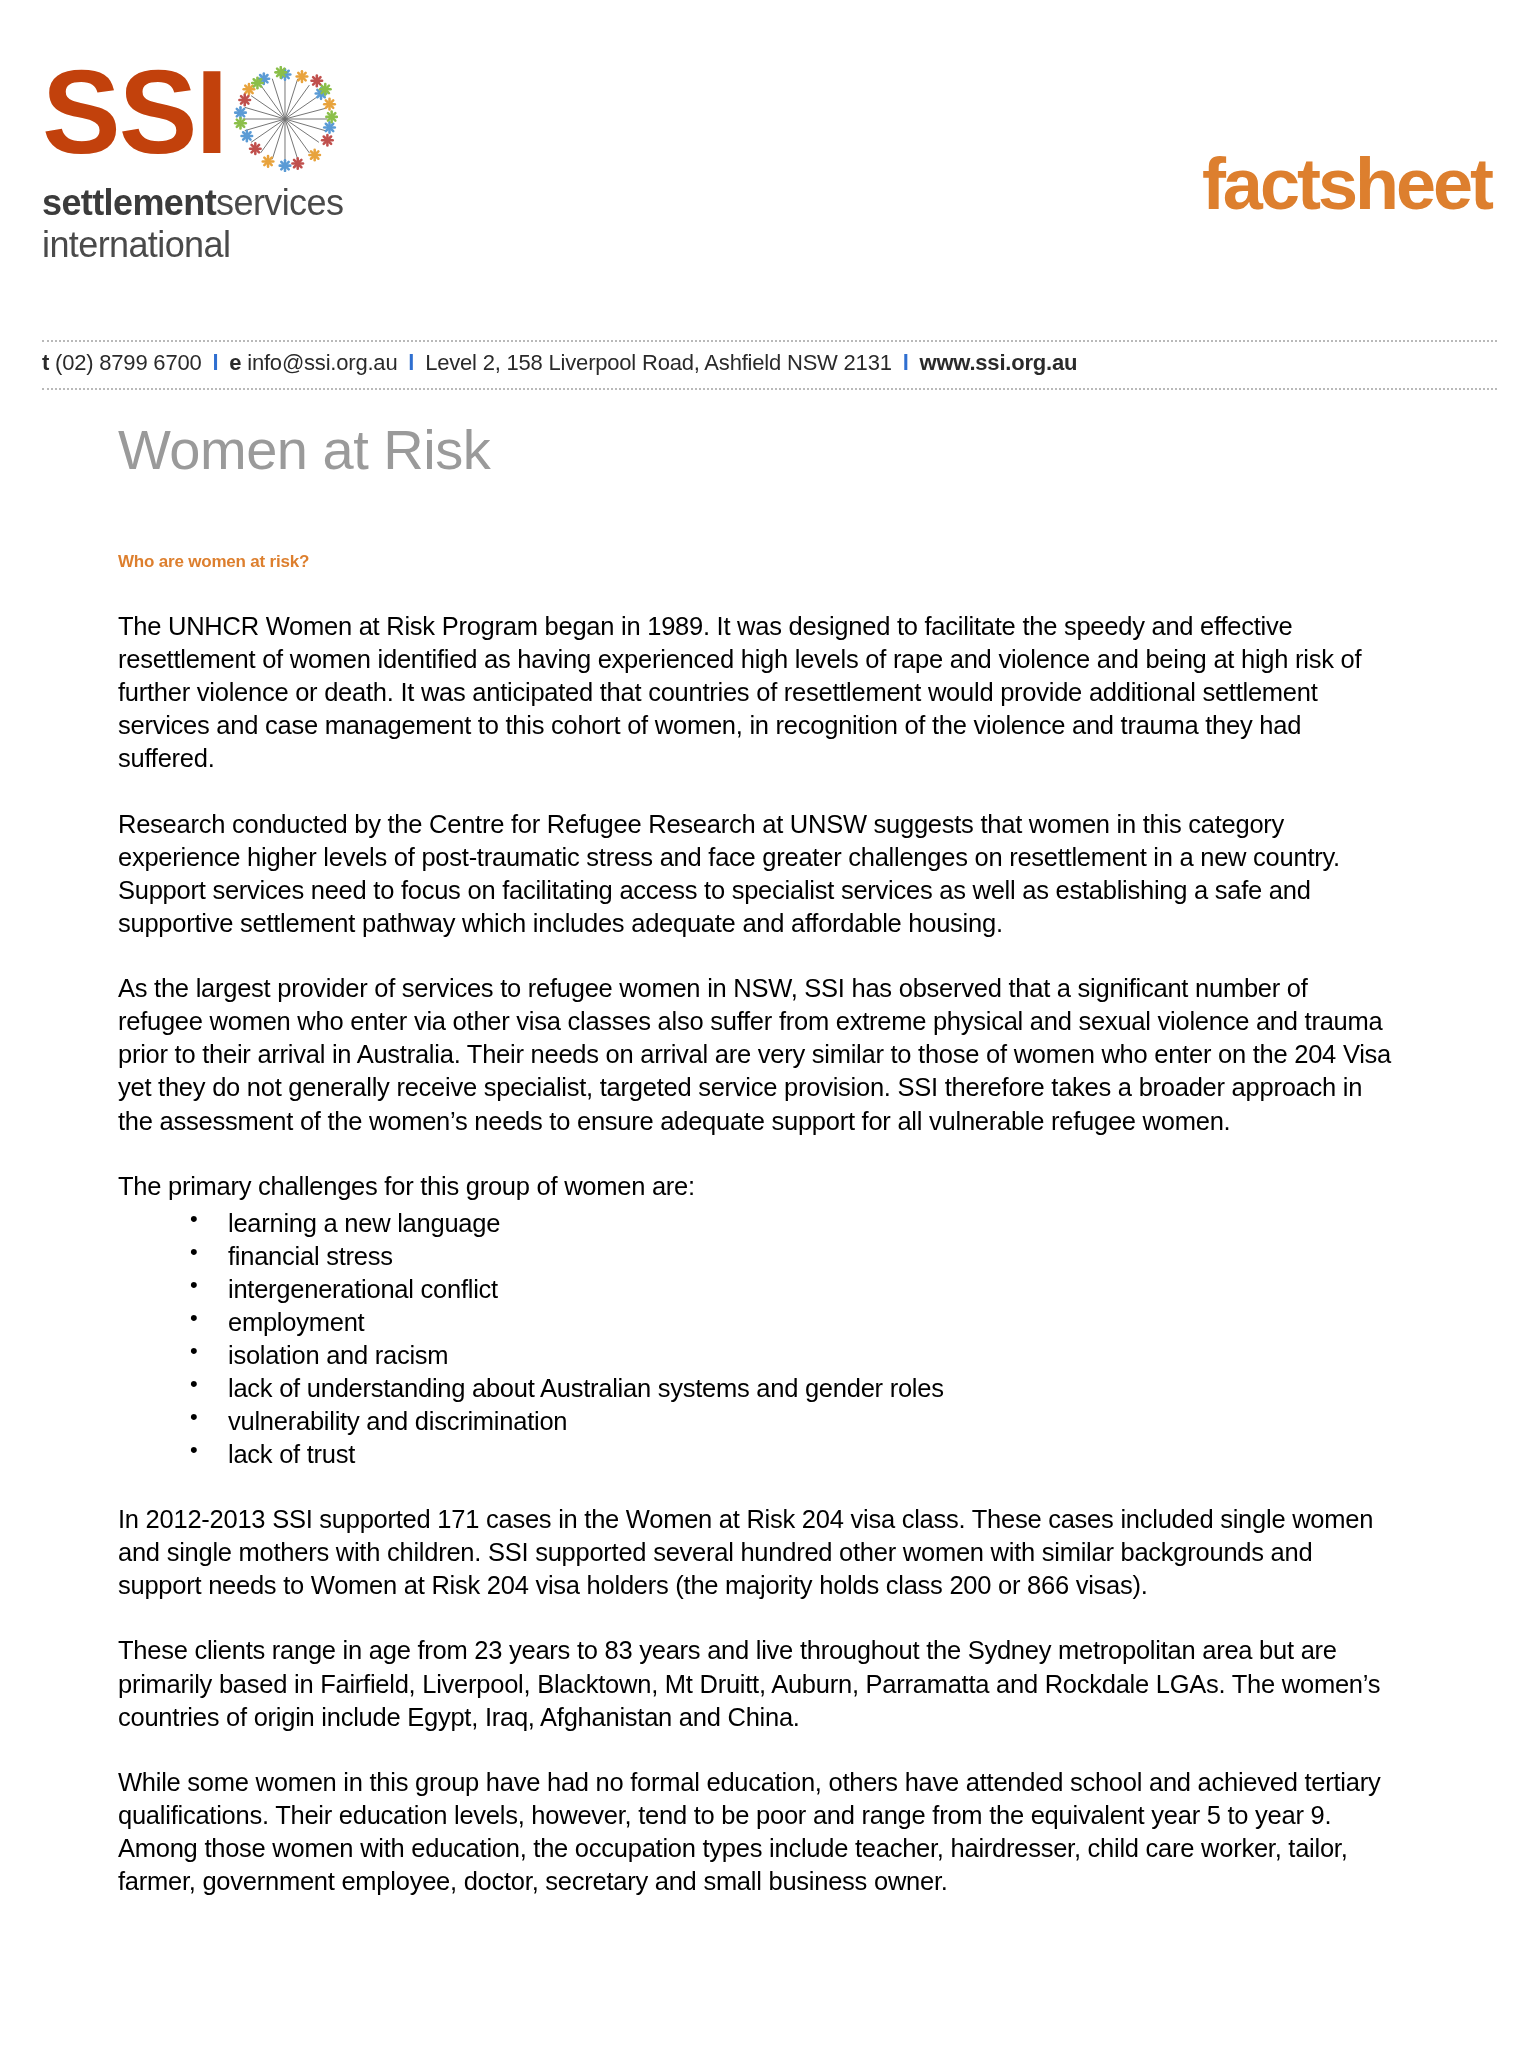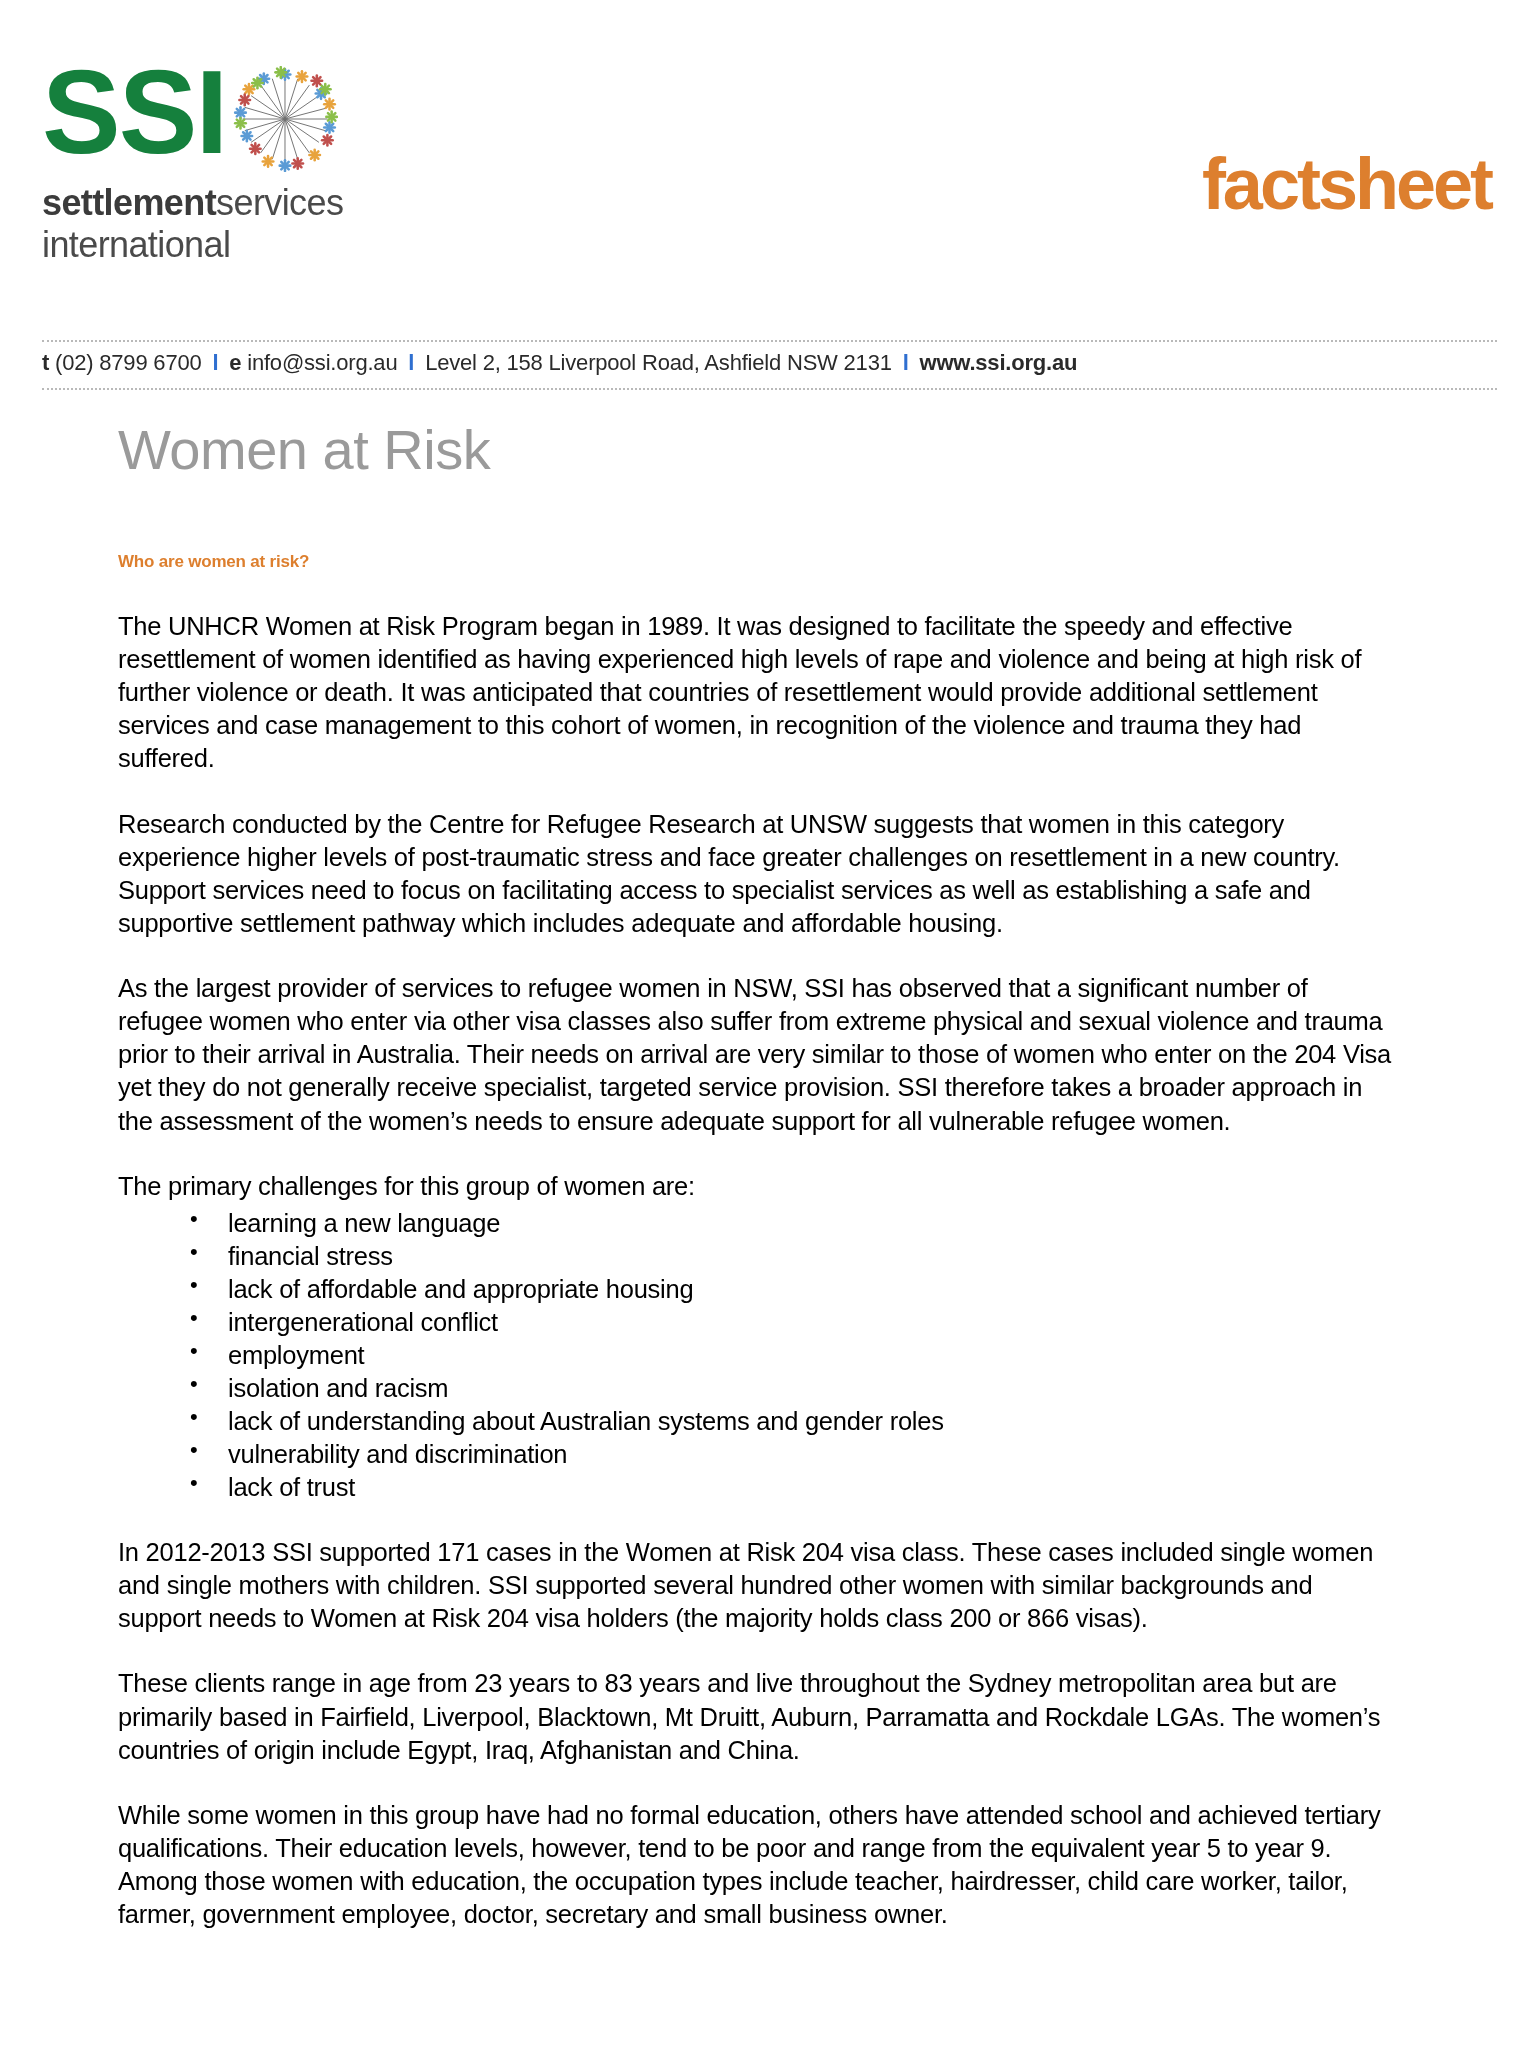--- a/index.html
+++ b/index.html
@@ -41,21 +41,21 @@
     display: flex;
     align-items: flex-start;
   }
 
   .logo-ssi {
     font-family: "Liberation Sans", sans-serif;
     font-weight: bold;
     font-size: 118px;
     line-height: 0.92;
     letter-spacing: -2px;
-    color: #15803d;
+    color: #c2410c;
   }
 
   .logo-burst {
     margin-left: 6px;
     margin-top: 8px;
     width: 106px;
     height: 106px;
   }
 
   .logo-tagline {
@@ -374,21 +374,20 @@
 
     <p class="para">The UNHCR Women at Risk Program began in 1989. It was designed to facilitate the speedy and effective resettlement of women identified as having experienced high levels of rape and violence and being at high risk of further violence or death. It was anticipated that countries of resettlement would provide additional settlement services and case management to this cohort of women, in recognition of the violence and trauma they had suffered.</p>
     <p class="para">Research conducted by the Centre for Refugee Research at UNSW suggests that women in this category experience higher levels of post-traumatic stress and face greater challenges on resettlement in a new country. Support services need to focus on facilitating access to specialist services as well as establishing a safe and supportive settlement pathway which includes adequate and affordable housing.</p>
     <p class="para">As the largest provider of services to refugee women in NSW, SSI has observed that a significant number of refugee women who enter via other visa classes also suffer from extreme physical and sexual violence and trauma prior to their arrival in Australia. Their needs on arrival are very similar to those of women who enter on the 204 Visa yet they do not generally receive specialist, targeted service provision. SSI therefore takes a broader approach in the assessment of the women’s needs to ensure adequate support for all vulnerable refugee women.</p>
 
     <p class="para" style="margin-bottom:4px;">The primary challenges for this group of women are:</p>
 
     <ul class="challenge-list">
       <li>learning a new language</li>
       <li>financial stress</li>
-      <li>lack of affordable and appropriate housing</li>
       <li>intergenerational conflict</li>
       <li>employment</li>
       <li>isolation and racism</li>
       <li>lack of understanding about Australian systems and gender roles</li>
       <li>vulnerability and discrimination</li>
       <li>lack of trust</li>
     </ul>
 
     <p class="para">In 2012-2013 SSI supported 171 cases in the Women at Risk 204 visa class. These cases included single women and single mothers with children. SSI supported several hundred other women with similar backgrounds and support needs to Women at Risk 204 visa holders (the majority holds class 200 or 866 visas).</p>
     <p class="para">These clients range in age from 23 years to 83 years and live throughout the Sydney metropolitan area but are primarily based in Fairfield, Liverpool, Blacktown, Mt Druitt, Auburn, Parramatta and Rockdale LGAs. The women’s countries of origin include Egypt, Iraq, Afghanistan and China.</p>

